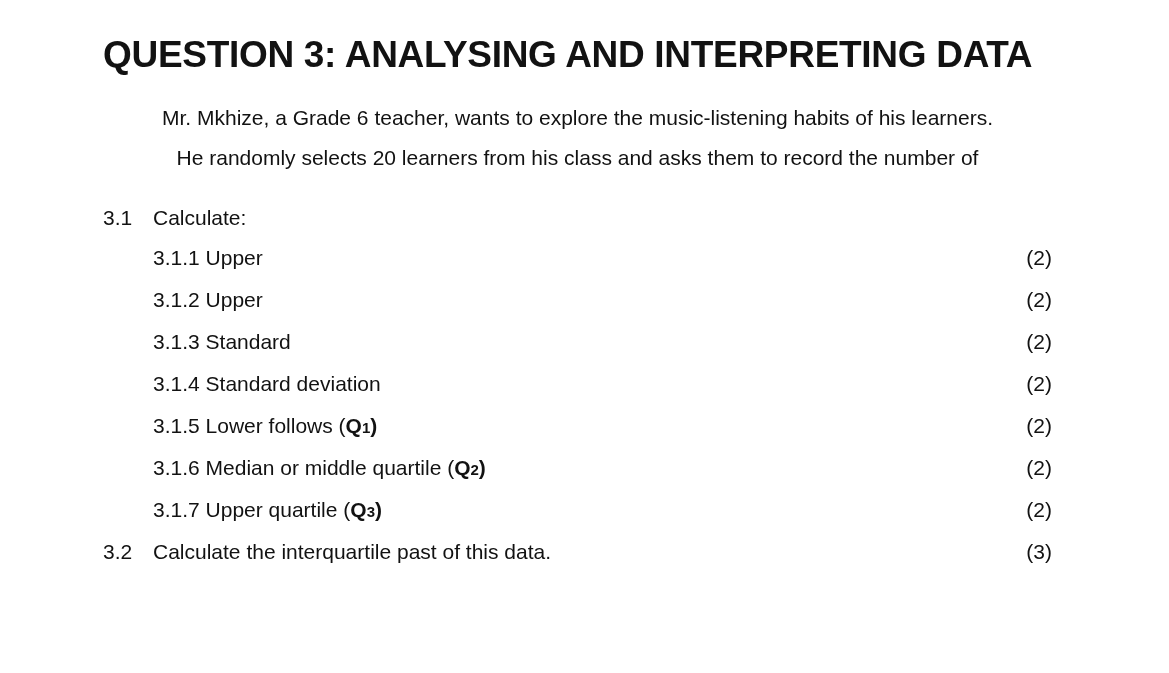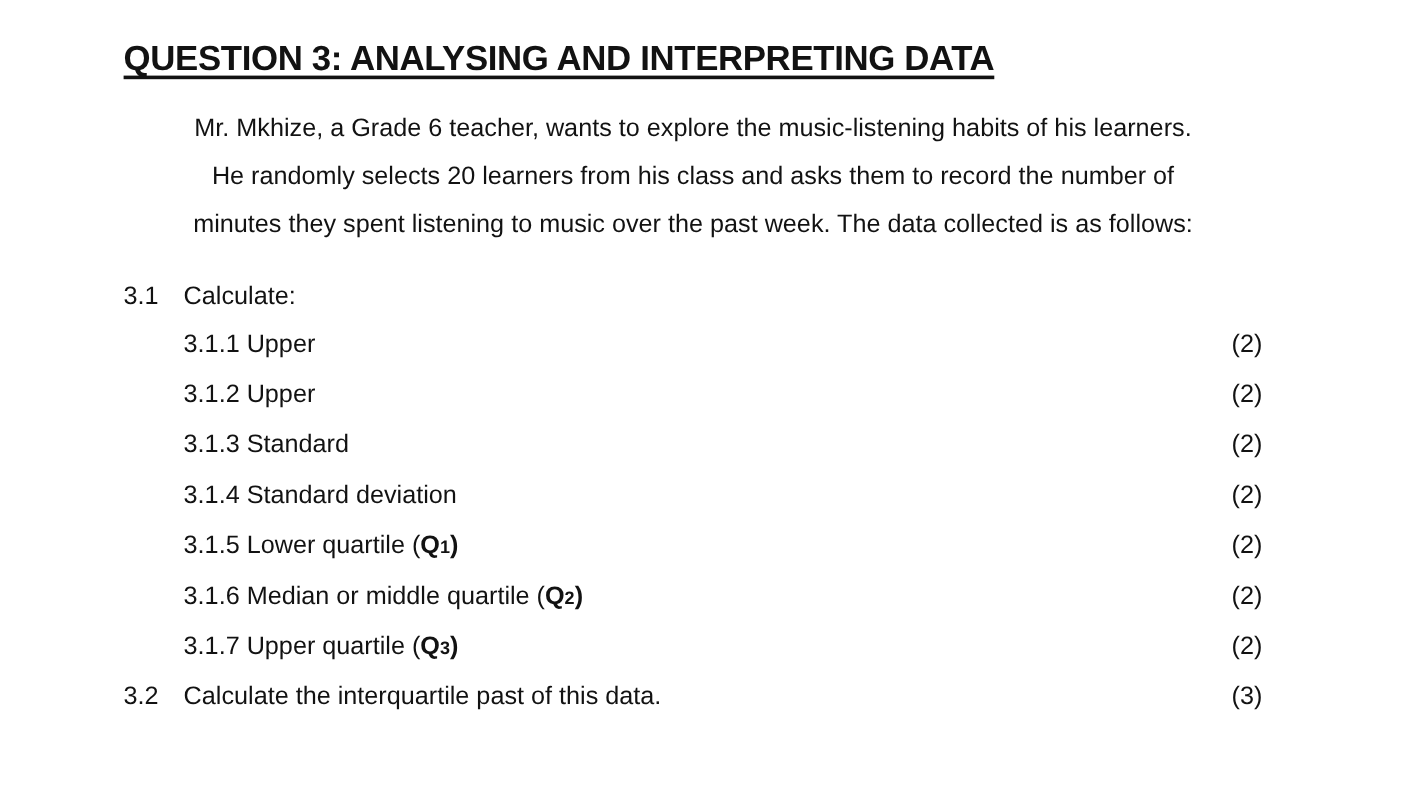--- a/index.html
+++ b/index.html
@@ -12,25 +12,24 @@
     height: 673px;
     overflow: hidden;
     font-family: "Liberation Sans", sans-serif;
     color: #121212;
     -webkit-font-smoothing: antialiased;
   }
   .content {
     padding: 12px 117px 0 103px; 
   }
   .doc-title {
-    font-size: 29px;
+    font-size: 37px;
     font-weight: 700;
     line-height: 36px;
     letter-spacing: -0.3px;
-    text-decoration: underline;
     text-decoration-thickness: 3px;
     text-underline-offset: 5px;
     white-space: nowrap;
   }
   .intro {
     margin-top: 15px;
     font-size: 21px;
     line-height: 40px;
     text-align: center;
   }
@@ -82,21 +81,20 @@
 </head>
 <body>
 
 <div class="content">
 
   <h1 class="doc-title">QUESTION 3: ANALYSING AND INTERPRETING DATA</h1>
 
   <div class="intro">
     <div class="intro-line">Mr. Mkhize, a Grade 6 teacher, wants to explore the music-listening habits of his learners.</div>
     <div class="intro-line">He randomly selects 20 learners from his class and asks them to record the number of</div>
-    <div class="intro-line">minutes they spent listening to music over the past week. The data collected is as follows:</div>
   </div>
 
 
   <div class="qlist">
 
     <div class="row">
       <span class="qnum">3.1</span>
       <span class="qtext">Calculate:</span>
     </div>
 
@@ -114,21 +112,21 @@
       <span class="sub-label"><span>3.1.3 Standard</span><span class="bq"></span><span class="qsub"></span><span class="bq"></span></span>
       <span class="marks">(2)</span>
     </div>
 
     <div class="sub-row">
       <span class="sub-label"><span>3.1.4 Standard deviation</span><span class="bq"></span><span class="qsub"></span><span class="bq"></span></span>
       <span class="marks">(2)</span>
     </div>
 
     <div class="sub-row">
-      <span class="sub-label"><span>3.1.5 Lower quartile (</span><span class="bq">Q</span><span class="qsub">1</span><span class="bq">)</span></span>
+      <span class="sub-label"><span>3.1.5 Lower follows (</span><span class="bq">Q</span><span class="qsub">1</span><span class="bq">)</span></span>
       <span class="marks">(2)</span>
     </div>
 
     <div class="sub-row">
       <span class="sub-label"><span>3.1.6 Median or middle quartile (</span><span class="bq">Q</span><span class="qsub">2</span><span class="bq">)</span></span>
       <span class="marks">(2)</span>
     </div>
 
     <div class="sub-row">
       <span class="sub-label"><span>3.1.7 Upper quartile (</span><span class="bq">Q</span><span class="qsub">3</span><span class="bq">)</span></span>

